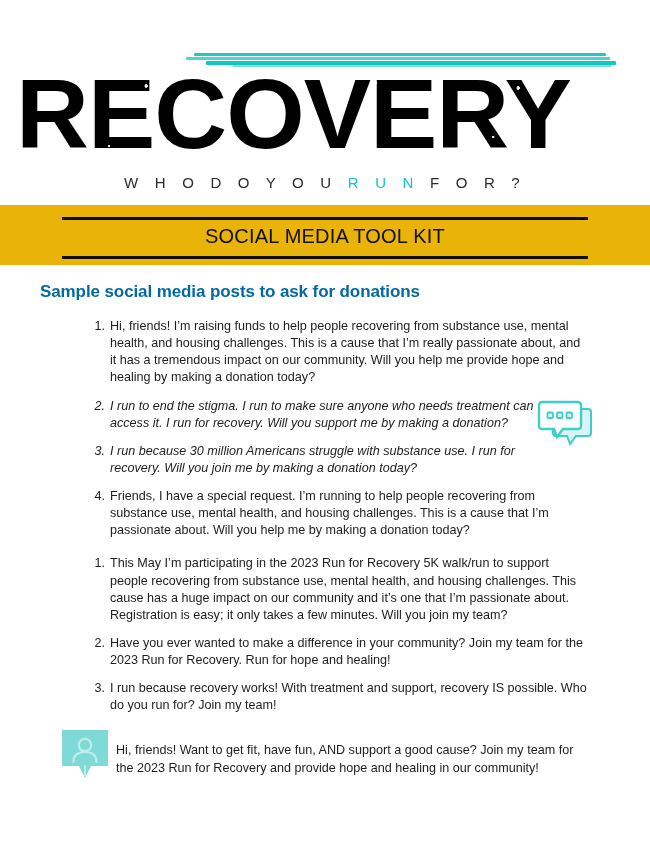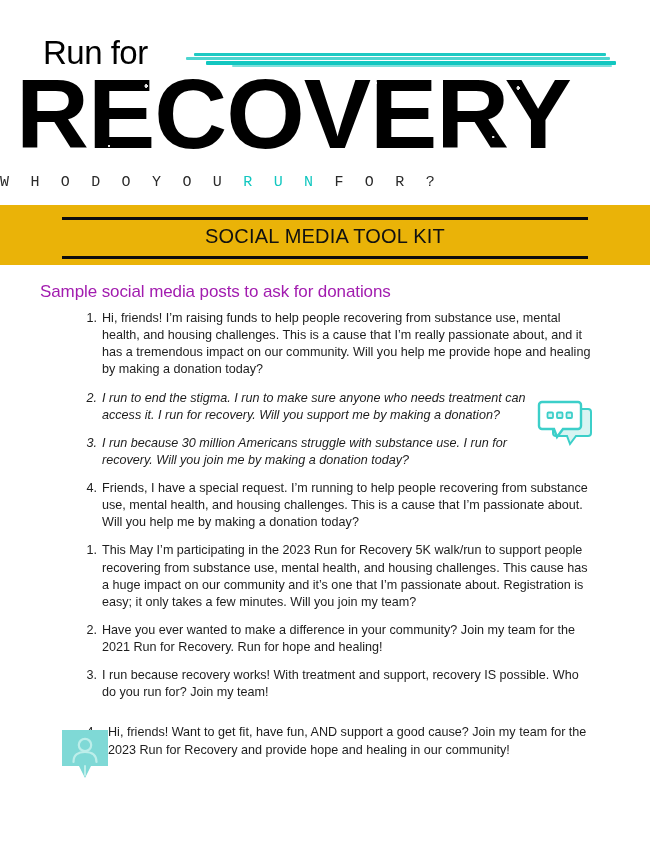--- a/index.html
+++ b/index.html
@@ -94,21 +94,22 @@
       radial-gradient(circle at 55% 62%, #fff 0 1.1px, transparent 1.4px),
       radial-gradient(circle at 77% 71%, #fff 0 1.0px, transparent 1.3px),
       radial-gradient(circle at 15% 80%, #fff 0 1.2px, transparent 1.5px);
     opacity: .9;
   }
   .tagline {
     position: absolute;
     left: 0;
     top: 174px;
     width: 650px;
-    font-family: Liberation Mono, monospace;
+    text-align: center;
+    font-family: Liberation Sans, sans-serif;
     font-size: 15px;
     font-weight: 400;
     letter-spacing: 6.2px;
     color: #2b2b2b;
   }
   .tagline .run-word { color: #12c7c0; }
 
   
   .title-band {
     position: relative;
@@ -140,27 +141,27 @@
 
   
   .content {
     position: relative;
     padding: 0;
     width: 650px;
     background: #ffffff;
   }
   .section-head {
     font-size: 17px;
-    font-weight: normal;
-    color: #a21caf;
+    font-weight: bold;
+    color: #0369a1;
     margin: 17px 16px 6px 40px;
     letter-spacing: -0.1px;
   }
   ol.posts {
-    margin: 8px;
+    margin: 16px;
     padding: 0 46px 0 94px;
     list-style: none;
     counter-reset: post;
   }
   ol.posts > li {
     position: relative;
     counter-increment: post;
     font-size: 12.6px;
     line-height: 1.36;
     color: #1d1d1d;
@@ -197,21 +198,20 @@
     top: 728px;
     width: 50px;
     height: 54px;
   }
 </style>
 </head>
 <body>
 
 <div class="masthead">
 
-  <div class="runfor">Run for</div>
 
   <div class="teal-strokes">
     <i class="stroke-a"></i>
     <i class="stroke-b"></i>
     <i class="stroke-c"></i>
     <i class="stroke-d"></i>
   </div>
 
   <div class="recovery">RECOVERY</div>
   <div class="grunge"></div>
@@ -234,21 +234,21 @@
   <ol class="posts">
     <li>Hi, friends! I’m raising funds to help people recovering from substance use, mental health, and housing challenges. This is a cause that I’m really passionate about, and it has a tremendous impact on our community. Will you help me provide hope and healing by making a donation today?</li>
     <li class="short-measure">I run to end the stigma. I run to make sure anyone who needs treatment can access it. I run for recovery. Will you support me by making a donation?</li>
     <li class="short-measure">I run because 30 million Americans struggle with substance use.   I run for recovery. Will you join me by making a donation today?</li>
     <li class="mid-measure">Friends, I have a special request. I’m running to help people recovering from substance use, mental health, and housing challenges. This is a cause that I’m passionate about. Will you help me by making a donation today?</li>
   </ol>
 
 
   <ol class="posts">
     <li>This May I’m participating in the 2023 Run for Recovery 5K walk/run to support people recovering from substance use, mental health, and housing challenges. This cause has a huge impact on our community and it’s one that I’m passionate about. Registration is easy; it only takes a few minutes. Will you join my team?</li>
-    <li class="mid-measure">Have you ever wanted to make a difference in your community? Join my team for the 2021 Run for Recovery.  Run for hope and healing!</li>
+    <li class="mid-measure">Have you ever wanted to make a difference in your community? Join my team for the 2023 Run for Recovery.  Run for hope and healing!</li>
     <li>I run because recovery works!  With treatment and support, recovery IS possible. Who do you run for? Join my team!</li>
   </ol>
 
   <ol class="posts" style="padding-left:94px; padding-top:12px; counter-reset: post 3;">
     <li class="with-icon" style="padding-left:6px;">Hi, friends! Want to get fit, have fun, AND support a good cause? Join my team for the 2023 Run for Recovery and provide hope and healing in our community!</li>
   </ol>
 </div>
 
 <div class="chat-icon">
   <svg viewBox="0 0 58 56" width="58" height="56" aria-hidden="true">

